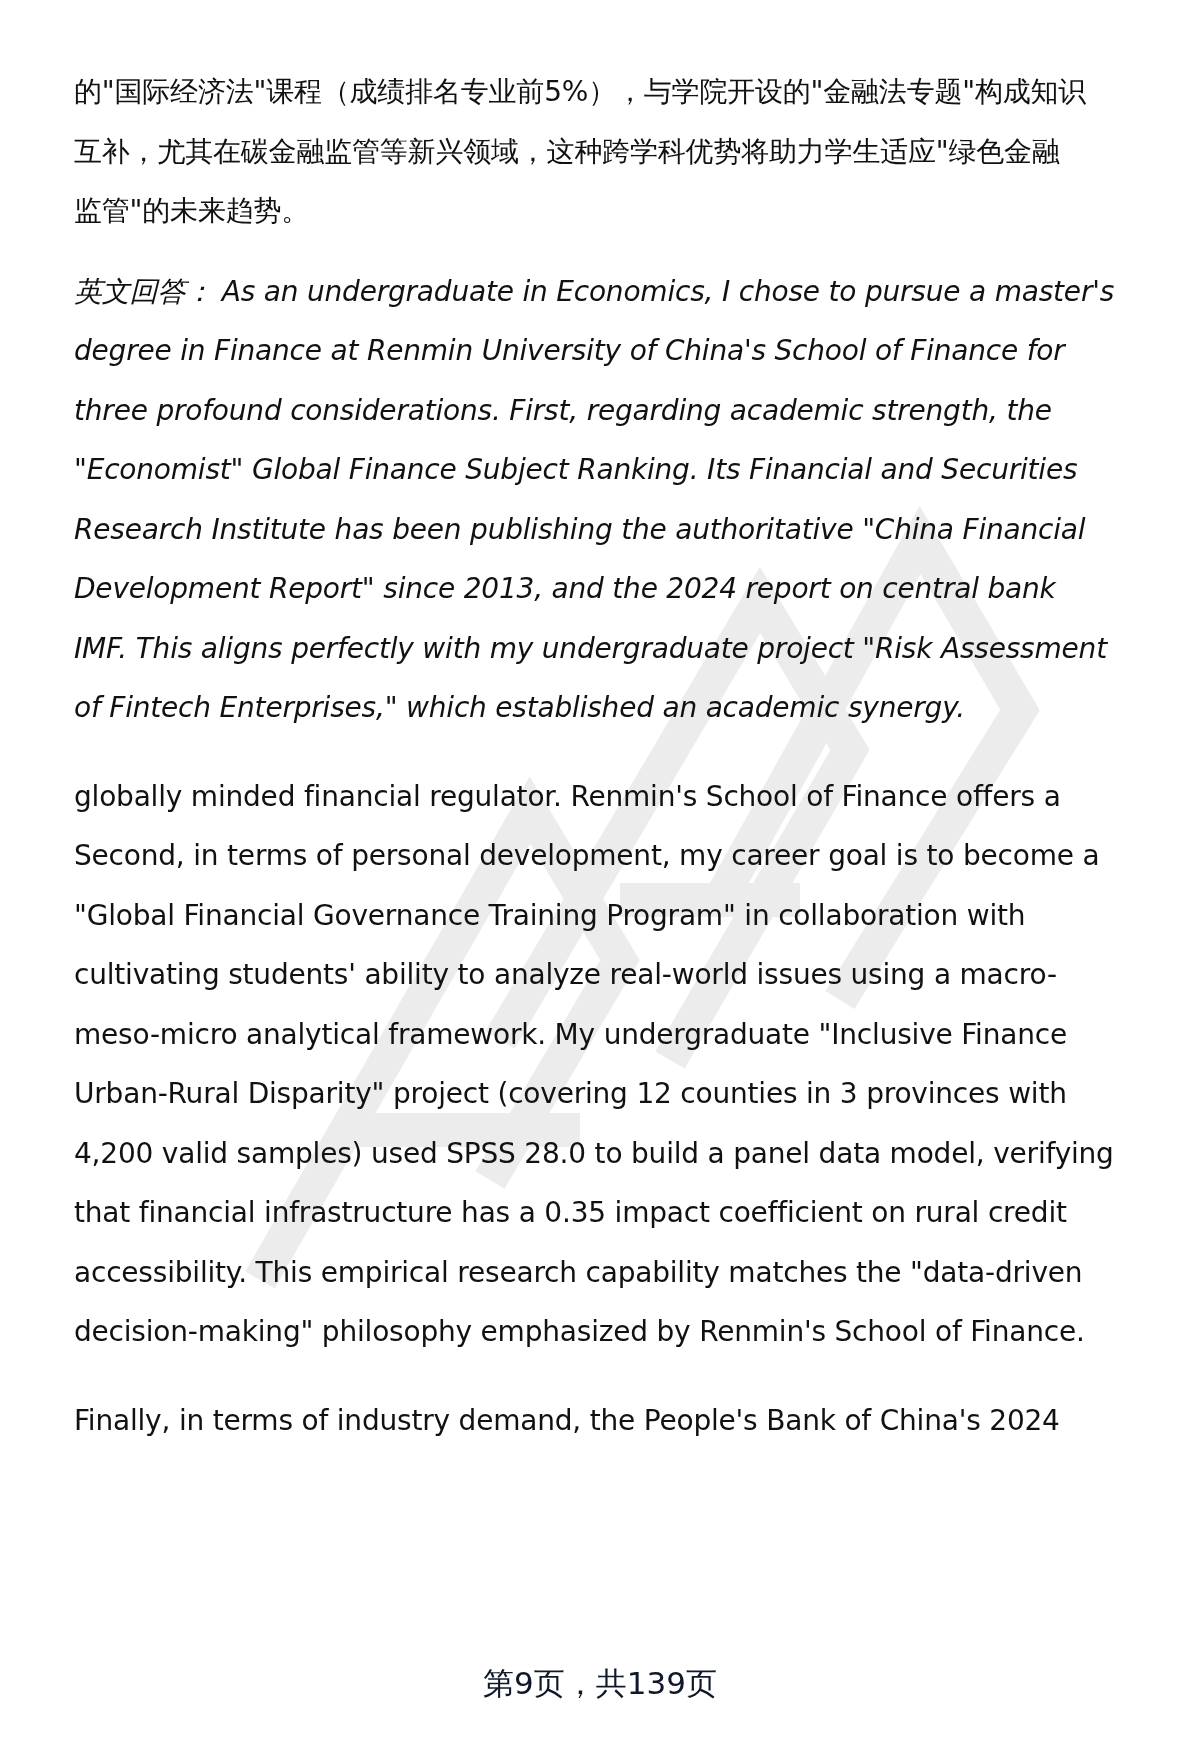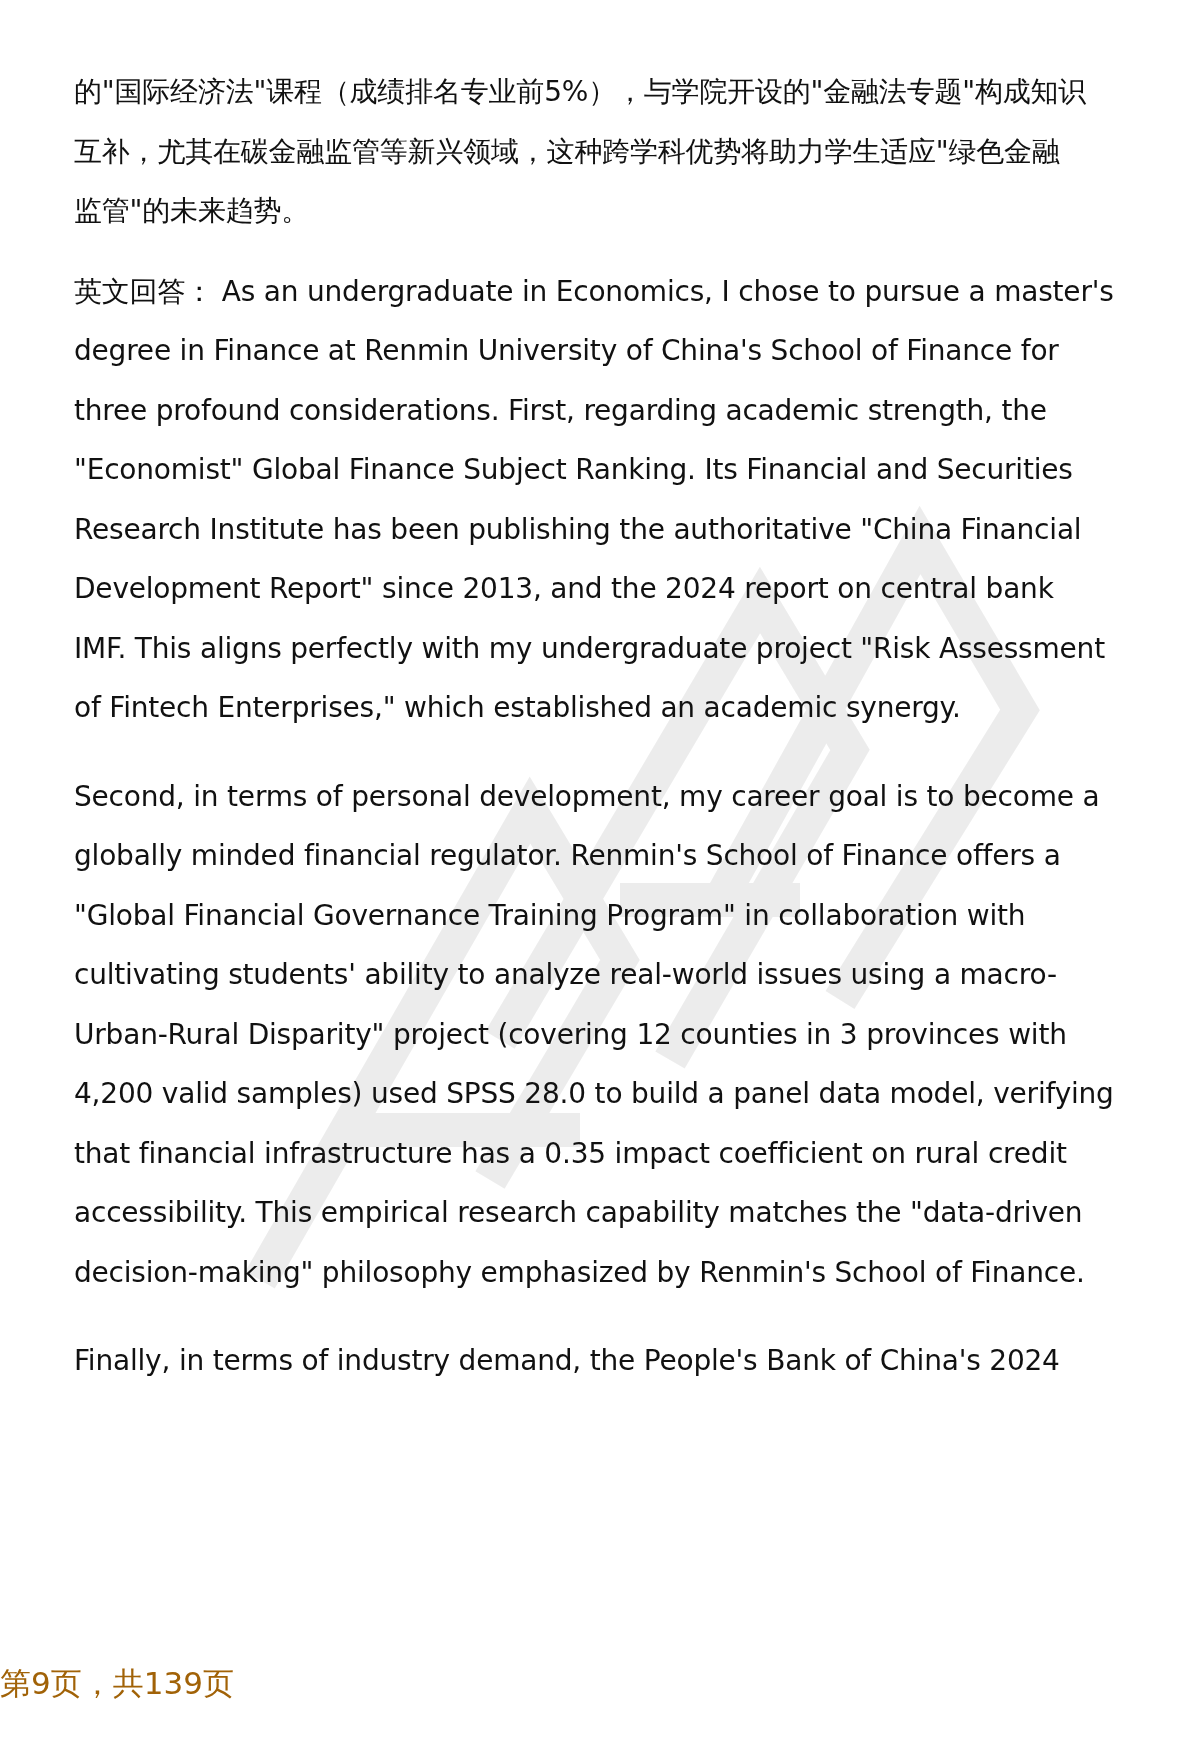--- a/index.html
+++ b/index.html
@@ -32,30 +32,31 @@
       font-size: 28px;
       line-height: 59.5px;
       letter-spacing: -0.2px;
       word-spacing: 0px;
     }
     .para .line {
       display: block;
       white-space: nowrap;
     }
     .para-cn { margin-bottom: 21px; }
-    .para-en1 { margin-bottom: 29px; }
+    .para-en1 { margin-bottom: 29px; font-style: italic; }
     .para-en2 { margin-bottom: 29px; }
     .footer {
       position: absolute;
       left: 0;
       width: 1200px;
       top: 1663px;
+      text-align: center;
       font-size: 31px;
       line-height: 40px;
-      color: #a16207;
+      color: #0f172a;
     }
     .watermark {
       position: absolute;
       left: 200px;
       top: 480px;
       width: 900px;
       height: 820px;
       pointer-events: none;
       opacity: 0.07;
     }
@@ -88,24 +89,25 @@
       <span class="line">degree in Finance at Renmin University of China's School of Finance for</span>
       <span class="line">three profound considerations. First, regarding academic strength, the</span>
       <span class="line">"Economist" Global Finance Subject Ranking. Its Financial and Securities</span>
       <span class="line">Research Institute has been publishing the authoritative "China Financial</span>
       <span class="line">Development Report" since 2013, and the 2024 report on central bank</span>
       <span class="line">IMF. This aligns perfectly with my undergraduate project "Risk Assessment</span>
       <span class="line">of Fintech Enterprises," which established an academic synergy.</span>
     </p>
 
     <p class="para para-en2">
+      <span class="line">globally minded financial regulator. Renmin's School of Finance offers a</span>
       <span class="line">Second, in terms of personal development, my career goal is to become a</span>
-      <span class="line">globally minded financial regulator. Renmin's School of Finance offers a</span>
       <span class="line">"Global Financial Governance Training Program" in collaboration with</span>
       <span class="line">cultivating students' ability to analyze real-world issues using a macro-</span>
+      <span class="line">meso-micro analytical framework. My undergraduate "Inclusive Finance</span>
       <span class="line">Urban-Rural Disparity" project (covering 12 counties in 3 provinces with</span>
       <span class="line">4,200 valid samples) used SPSS 28.0 to build a panel data model, verifying</span>
       <span class="line">that financial infrastructure has a 0.35 impact coefficient on rural credit</span>
       <span class="line">accessibility. This empirical research capability matches the "data-driven</span>
       <span class="line">decision-making" philosophy emphasized by Renmin's School of Finance.</span>
     </p>
 
     <p class="para para-en3">
       <span class="line">Finally, in terms of industry demand, the People's Bank of China's 2024</span>
     </p>

